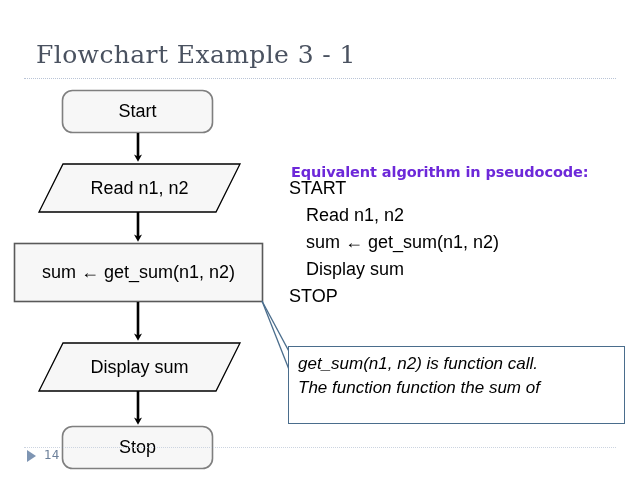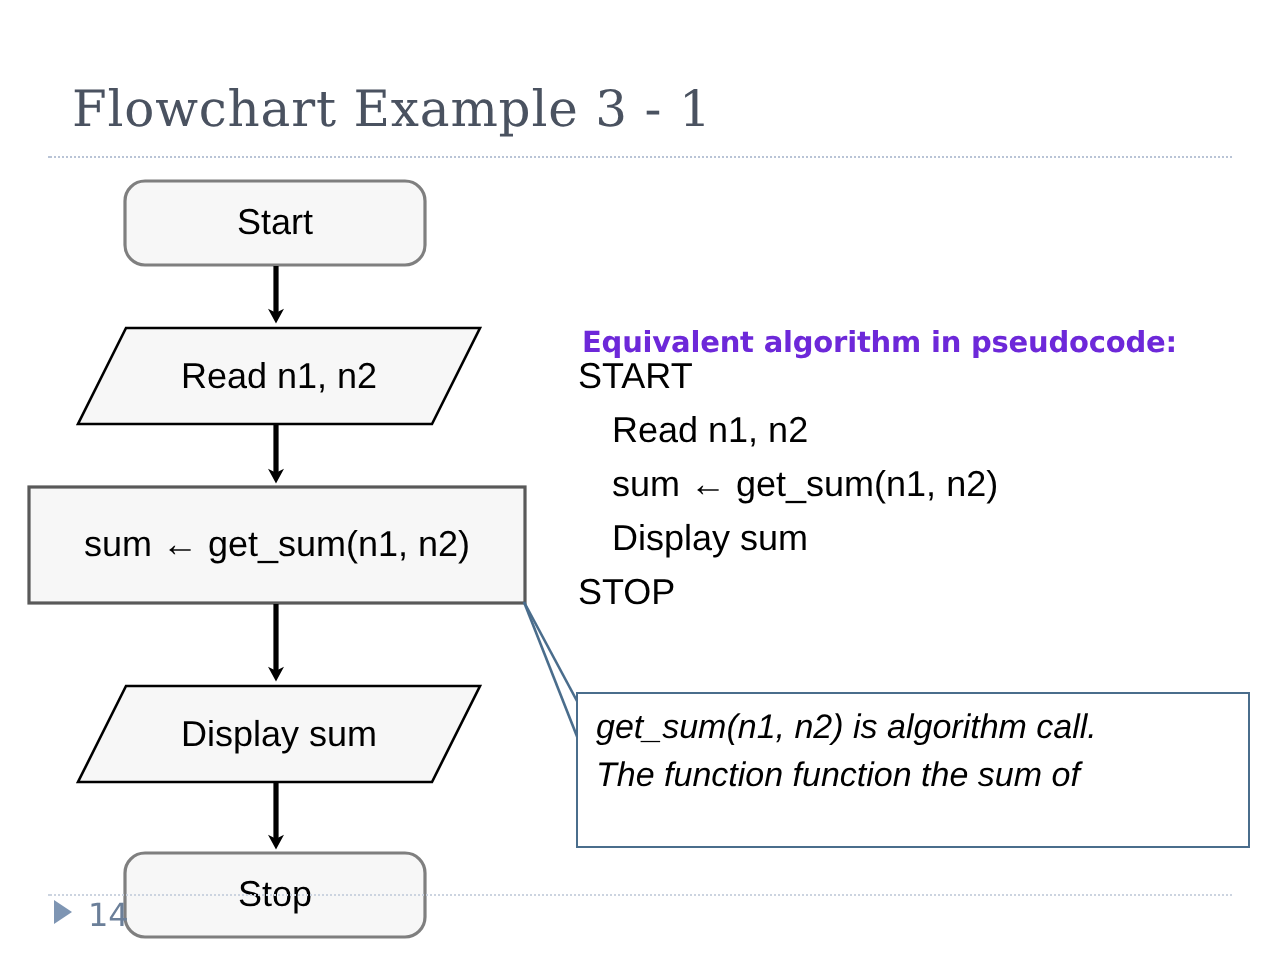--- a/index.html
+++ b/index.html
@@ -130,21 +130,21 @@
     height: 0;
     border-left: 9px solid #7e95b3;
     border-top: 6px solid transparent;
     border-bottom: 6px solid transparent;
   }
   #page-number {
     position: absolute;
     left: 44px;
     top: 448px;
     font-family: "DejaVu Sans", sans-serif;
-    font-size: 16px;
+    font-size: 12px;
     color: #6b7f99;
   }
 </style>
 </head>
 <body>
 
 <div id="slide">
 
   <div id="slide-title">Flowchart Example 3 - 1</div>
   <div id="title-rule"></div>
@@ -191,21 +191,21 @@
 
   <div id="pseudo-block">
     <div class="pseudo-line">START</div>
     <div class="pseudo-line indent">Read n1, n2</div>
     <div class="pseudo-line indent">sum ← get_sum(n1, n2)</div>
     <div class="pseudo-line indent">Display sum</div>
     <div class="pseudo-line">STOP</div>
   </div>
 
   <div id="callout">
-    <div class="callout-line">get_sum(n1, n2) is algorithm call.</div>
+    <div class="callout-line">get_sum(n1, n2) is function call.</div>
     <div class="callout-line">The function function the sum of</div>
   </div>
 
   <div id="footer-rule"></div>
   <div id="footer-marker"></div>
   <div id="page-number">14</div>
 
 </div>
 
 </body></html>

